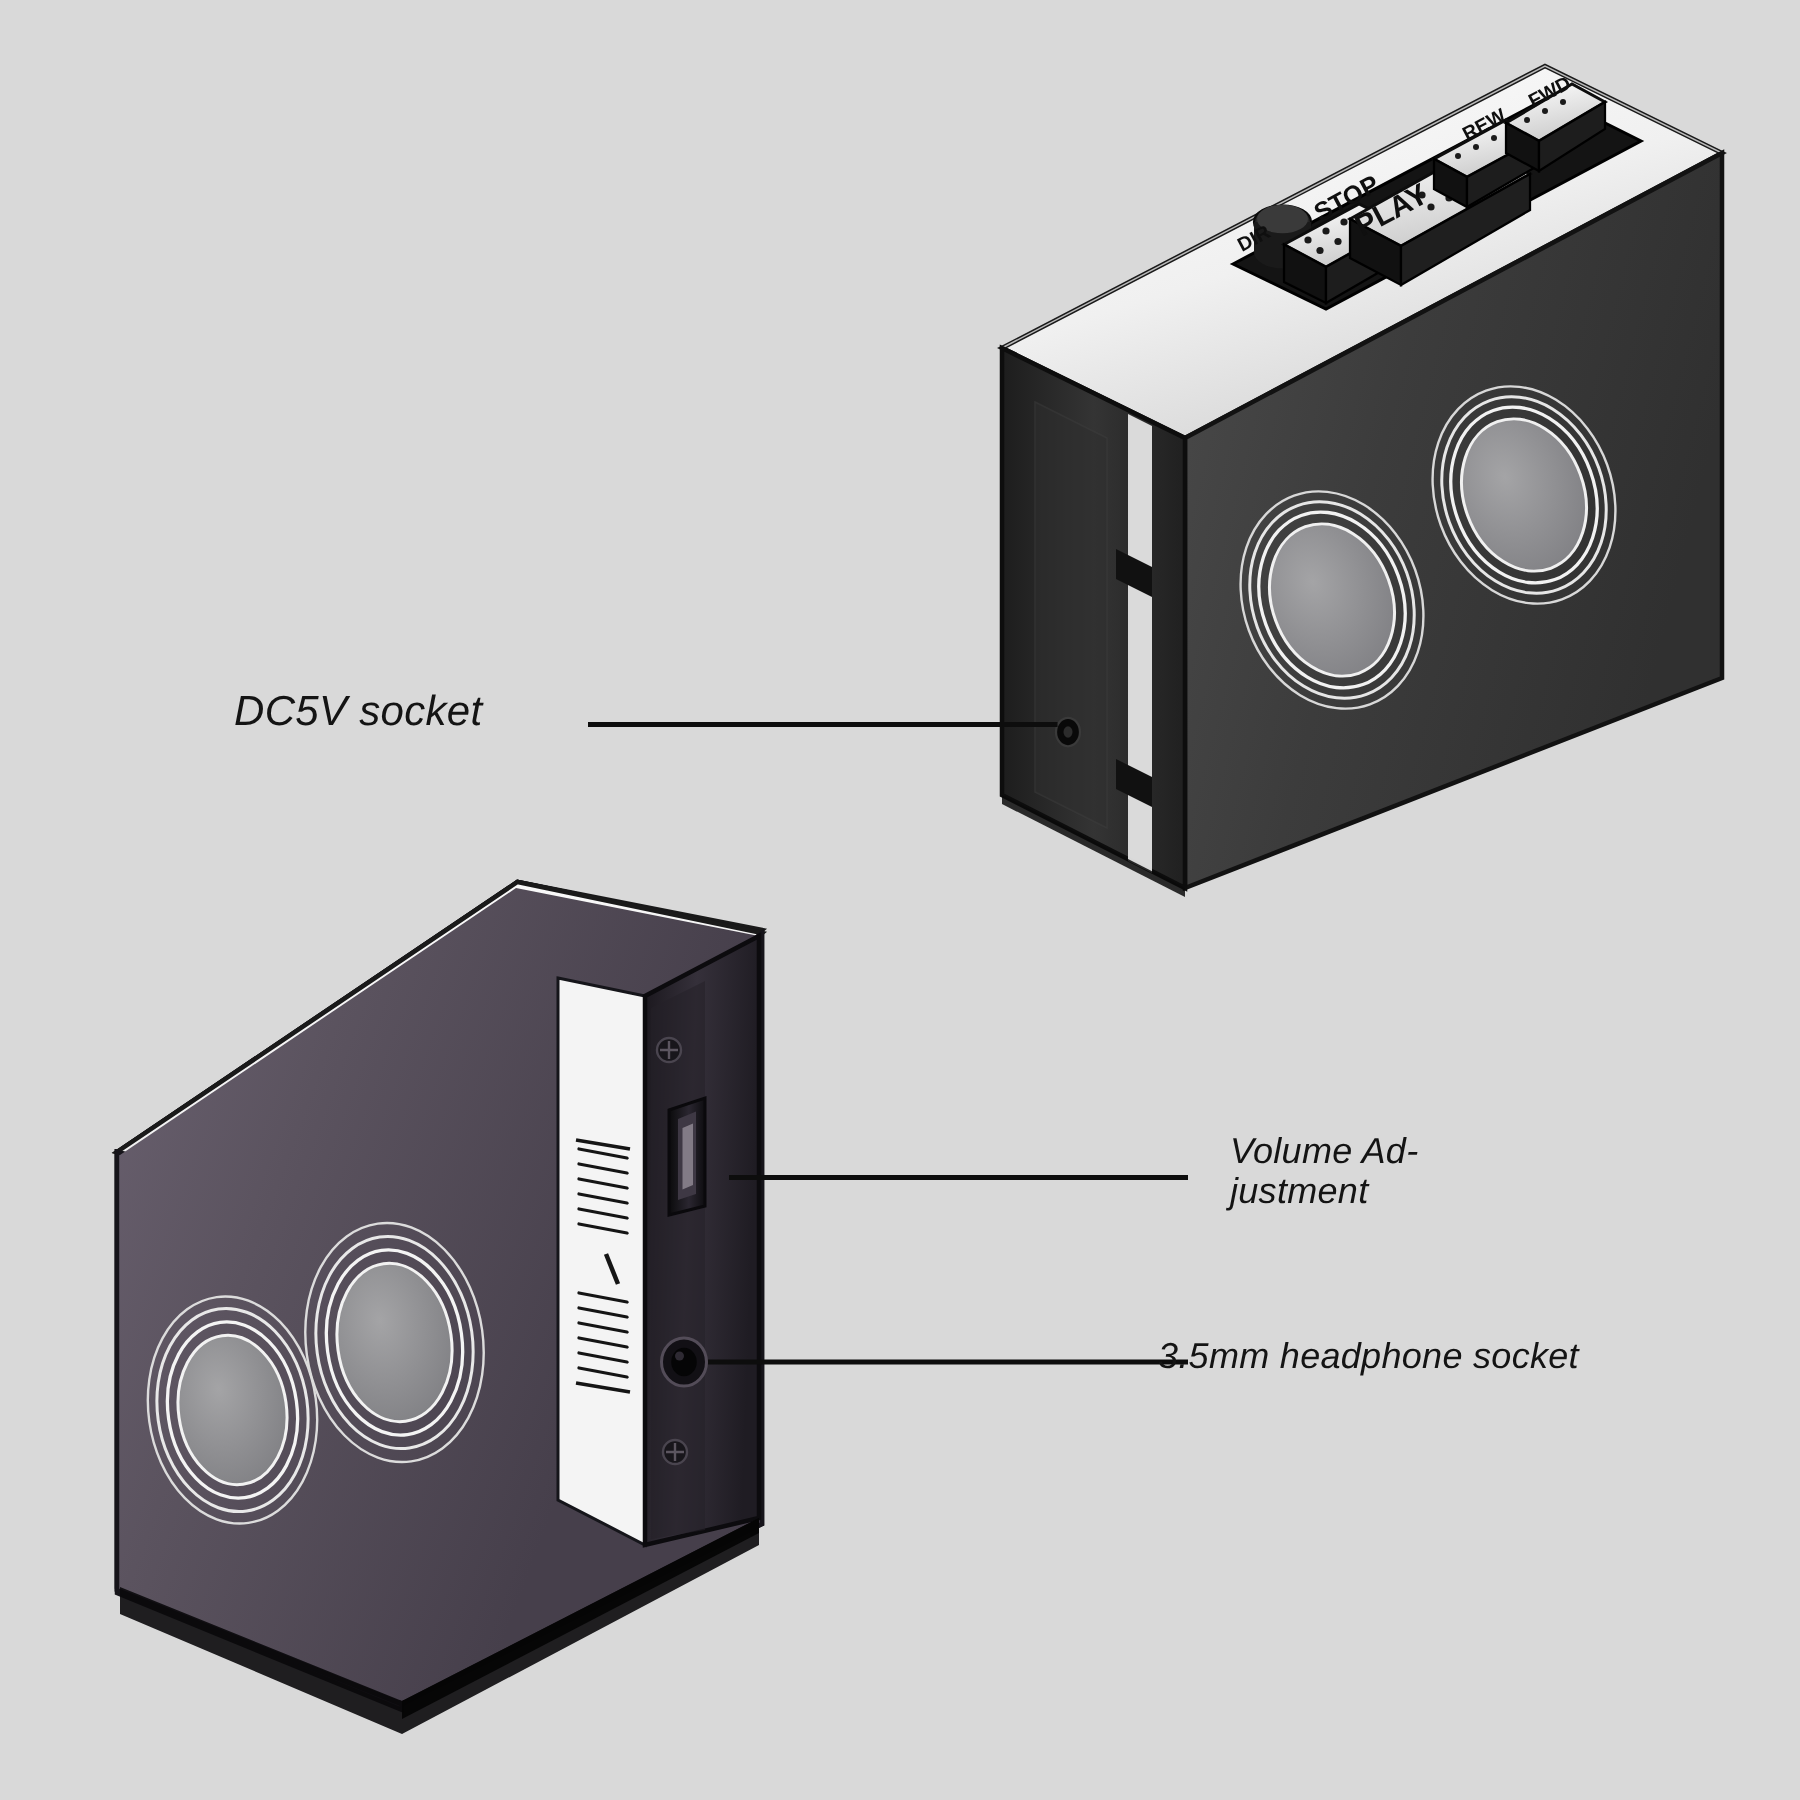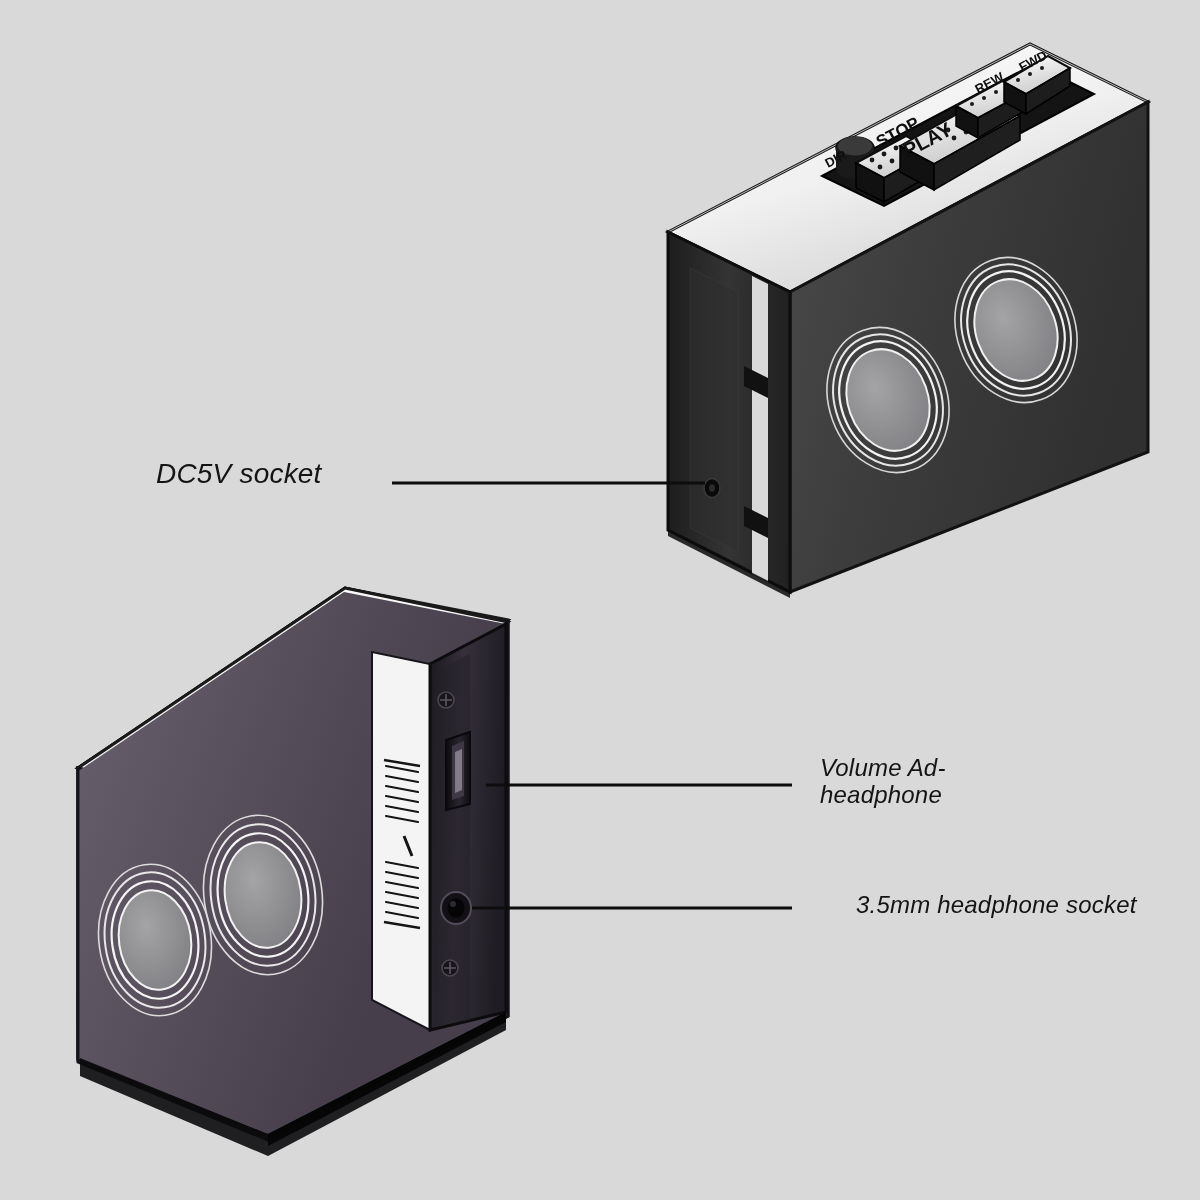--- a/index.html
+++ b/index.html
@@ -30,21 +30,21 @@
     color: #141414;
     font-family: "Liberation Sans", sans-serif;
     font-weight: 400;
     letter-spacing: 0.2px;
     white-space: pre;
     line-height: 1.12;
     font-style: italic;
   }
   #label-dc5v   { left: 156px; top: 458px;  font-size: 28px; }
   #label-volume { left: 820px; top: 755px;  font-size: 24px; }
-  #label-phone  { left: 856px; top: 892px;  font-size: 24px; }
+  #label-phone  { left: 772px; top: 892px;  font-size: 24px; }
 </style>
 </head>
 <body>
 
 <div id="stage">
 
   <svg id="artboard" viewBox="0 0 1200 1200" width="1200" height="1200">
     <defs>
       <linearGradient id="gradUpperFront" x1="0" y1="0" x2="1" y2="0.35">
         <stop offset="0" stop-color="#4a4a4a"></stop>
@@ -304,17 +304,17 @@
     <g stroke="#0d0d0d" stroke-width="3.2" stroke-linecap="butt">
       <line x1="392" y1="483" x2="705" y2="483"></line>
       <line x1="486" y1="785" x2="792" y2="785"></line>
       <line x1="472" y1="908" x2="792" y2="908"></line>
     </g>
   </svg>
 
   <div class="callout-text" id="label-dc5v">DC5V socket</div>
 
   <div class="callout-text" id="label-volume">Volume Ad-
-headphone</div>
+justment</div>
 
   <div class="callout-text" id="label-phone">3.5mm headphone socket</div>
 
 </div>
 
 </body></html>

